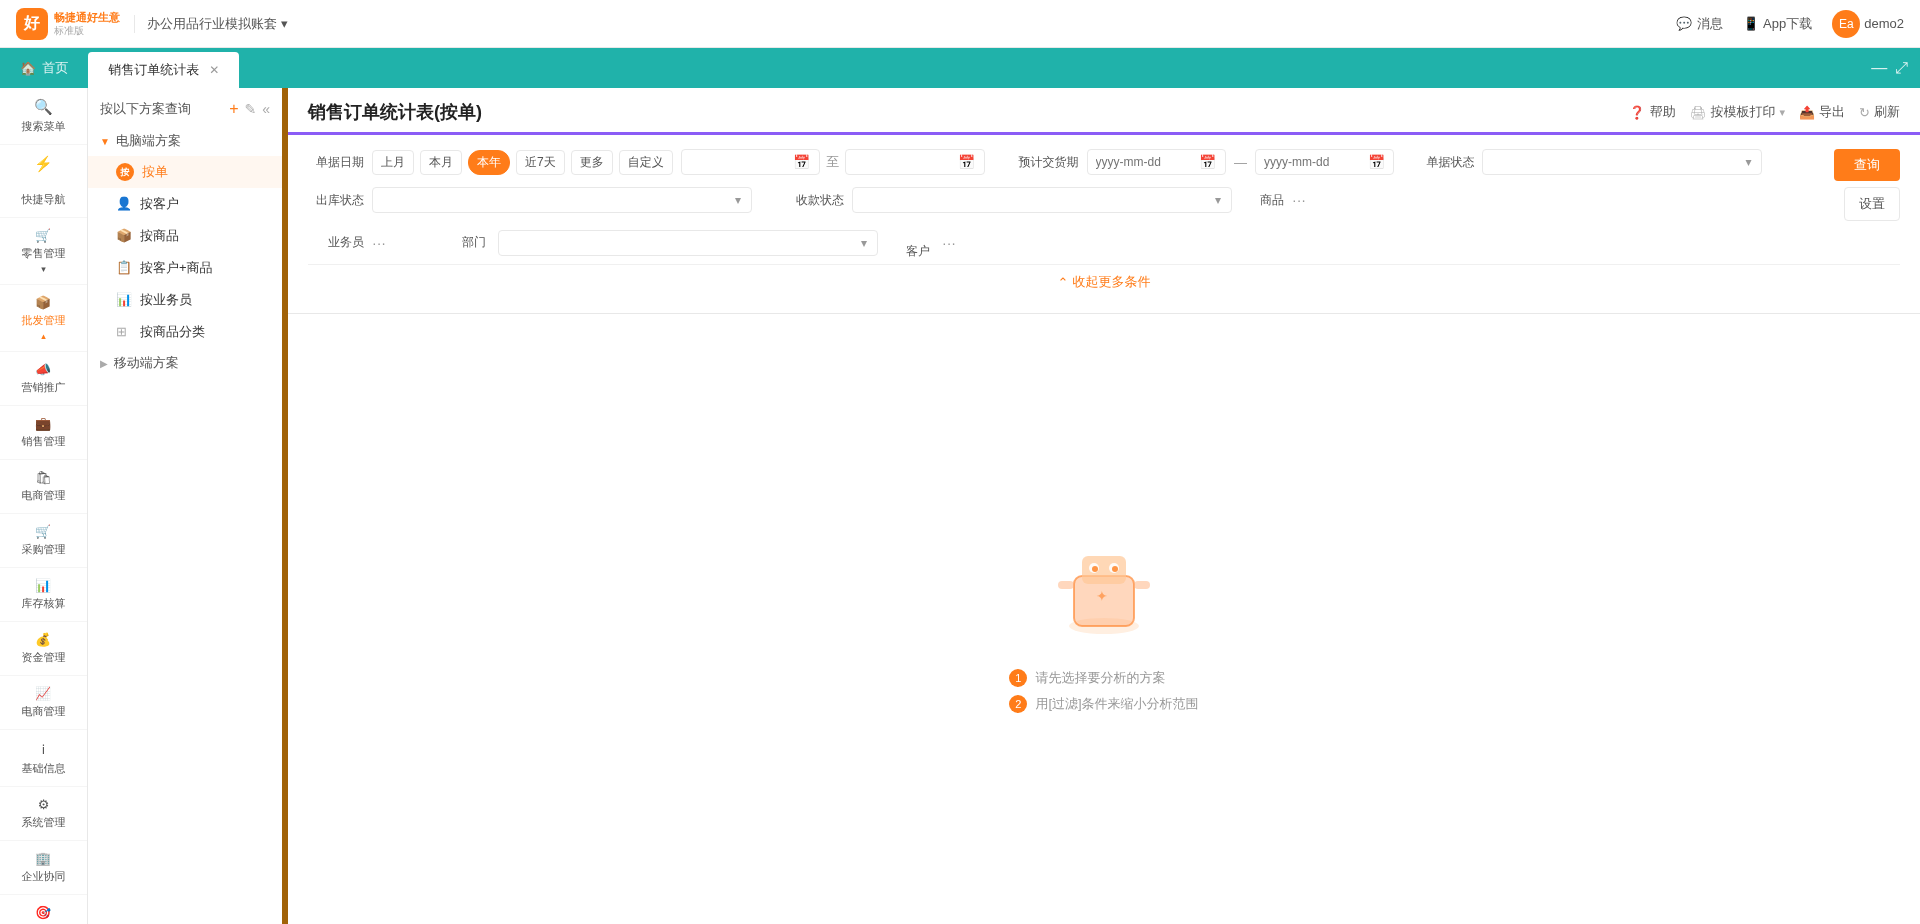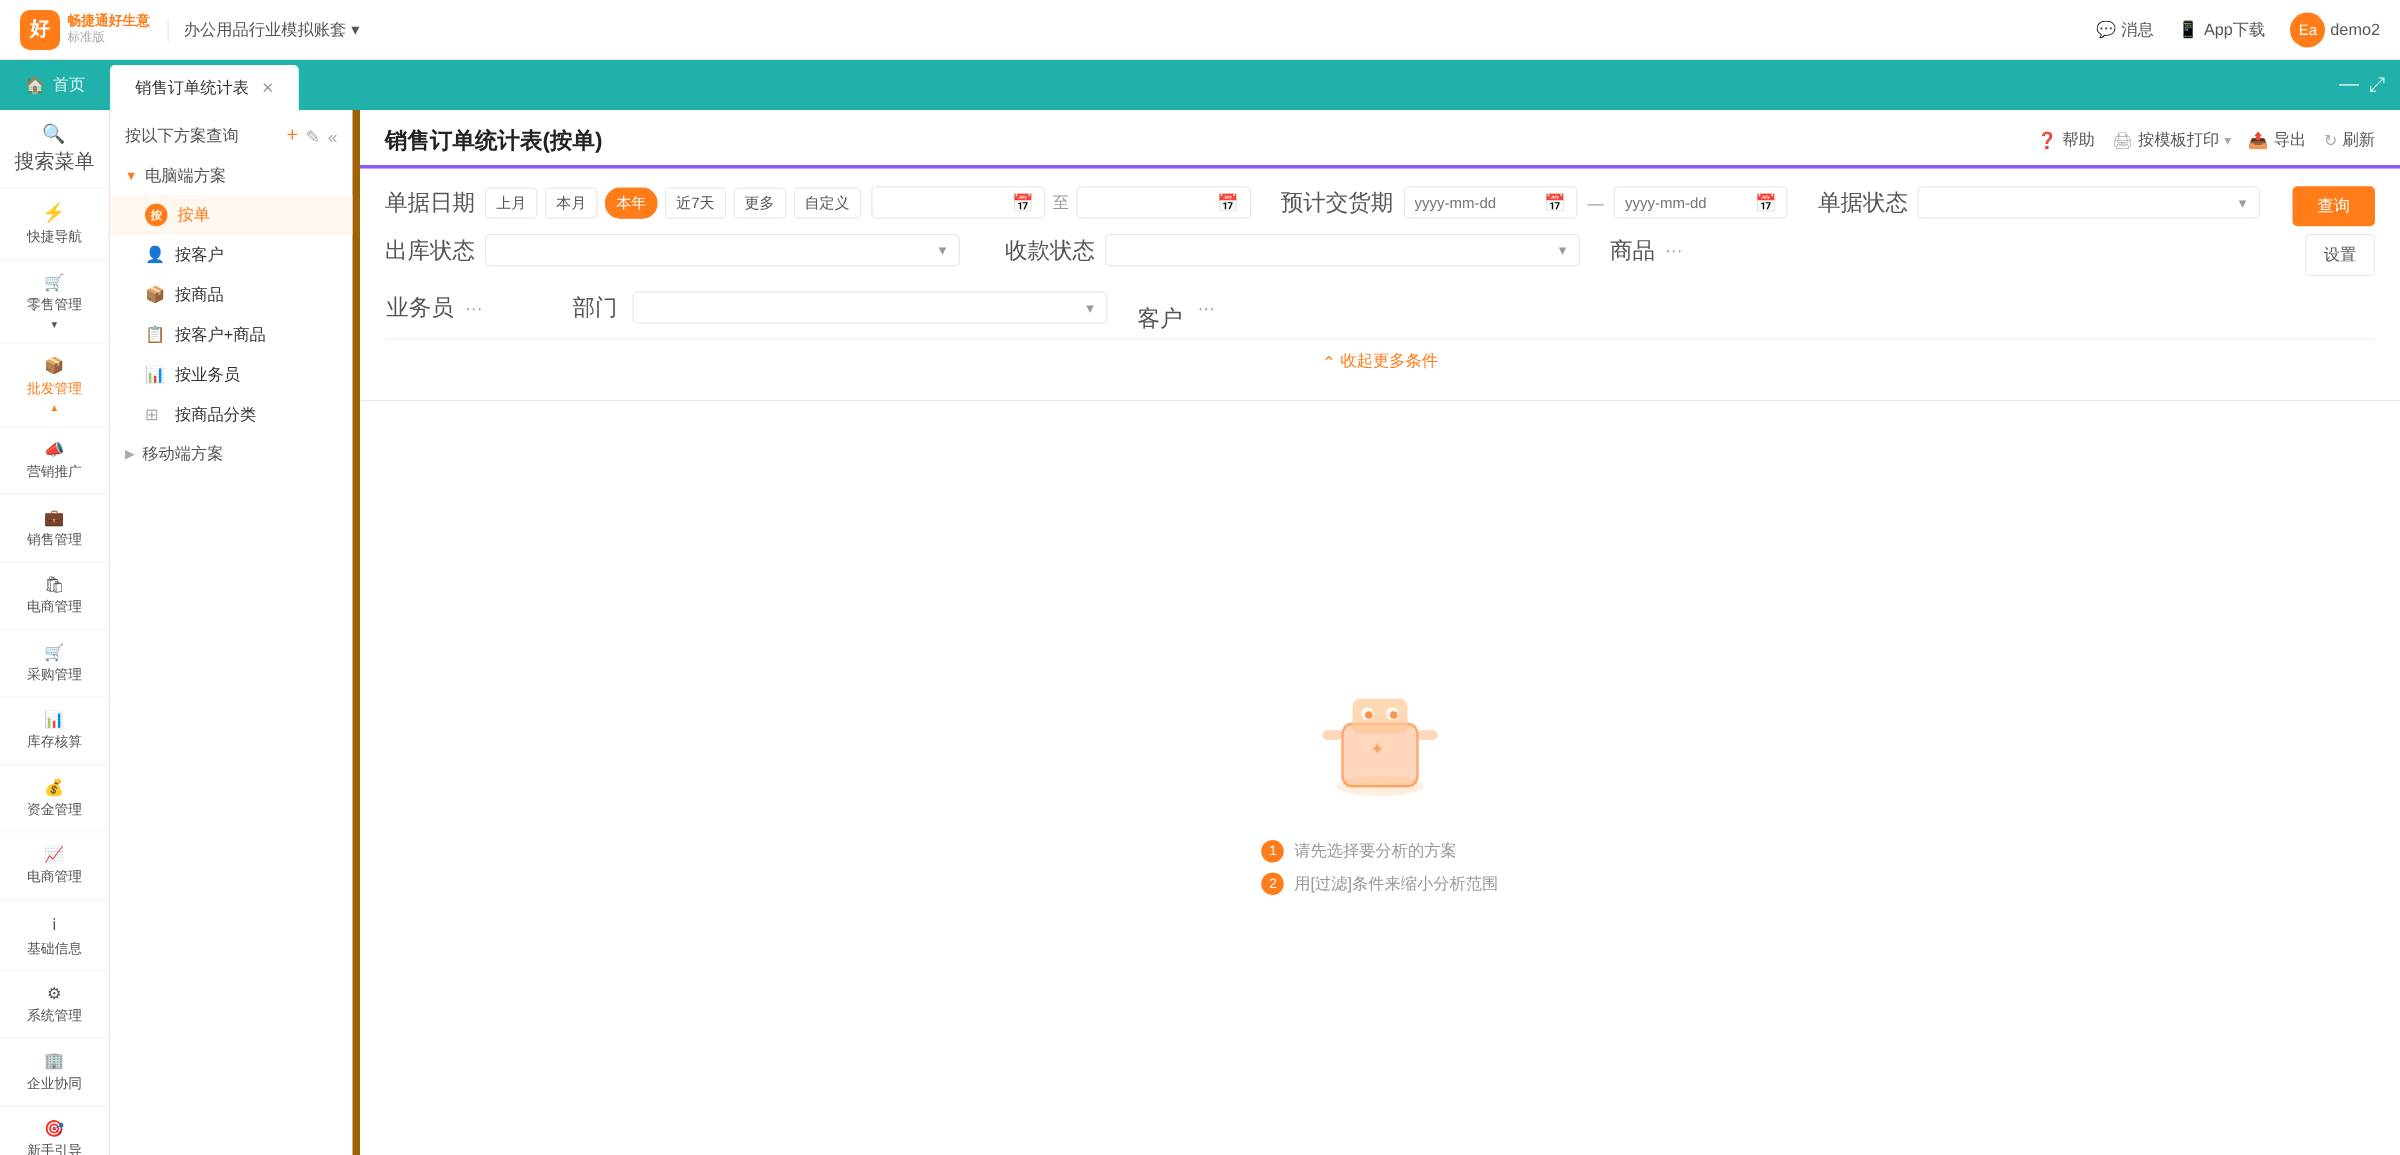--- a/index.html
+++ b/index.html
@@ -50,21 +50,21 @@
 
     
     .report-area { flex: 1; display: flex; flex-direction: column; overflow: hidden; }
     .report-header { display: flex; align-items: center; justify-content: space-between; padding: 12px 20px 8px; background: #fff; border-bottom: 3px solid #8b5cf6; }
     .report-title { font-size: 18px; font-weight: bold; color: #222; }
     .report-header-actions { display: flex; align-items: center; gap: 14px; color: #555; font-size: 13px; }
     .report-header-action { display: flex; align-items: center; gap: 4px; cursor: pointer; }
 
     
     .filter-area { background: #fff; padding: 14px 20px; border-bottom: 1px solid #e8e8e8; }
-    .filter-label { color: #555; font-size: 18px; white-space: nowrap; min-width: 56px; text-align: center; }
+    .filter-label { color: #555; font-size: 12px; white-space: nowrap; min-width: 56px; text-align: right; }
     .filter-date-group { display: flex; align-items: center; gap: 6px; }
     .date-quick-btn { padding: 3px 8px; border: 1px solid #e8e8e8; border-radius: 4px; cursor: pointer; font-size: 12px; color: #555; background: #fff; }
     .date-quick-btn.active { background: #ff7c19; color: #fff; border-color: #ff7c19; border-radius: 12px; }
     .date-input-group { display: flex; align-items: center; gap: 6px; }
     .date-input { display: flex; align-items: center; gap: 4px; border: 1px solid #e8e8e8; border-radius: 4px; padding: 4px 8px; background: #fff; min-width: 130px; }
     .date-input input { border: none; outline: none; font-size: 12px; color: #bbb; width: 100px; }
     .date-input .cal-icon { color: #ff7c19; font-size: 14px; }
     .date-sep { color: #999; }
     .filter-select { display: flex; align-items: center; justify-content: space-between; border: 1px solid #e8e8e8; border-radius: 4px; padding: 5px 10px; background: #fff; min-width: 200px; cursor: pointer; font-size: 13px; color: #bbb; }
     .filter-select .arrow { color: #999; font-size: 12px; }
@@ -138,26 +138,26 @@
   </div>
 </div>
 
 <div class="main-layout">
 
   <div class="sidebar-full">
     <div class="sidebar-top-items">
 
       <div class="sidebar-item">
         <span style="font-size:15px;">🔍</span>
-        <span style="font-size:16px;">搜索菜单</span>
+        <span style="font-size:11px;">搜索菜单</span>
       </div>
 
       <div class="sidebar-item">
         <span style="font-size:15px;">⚡</span>
-        <span style="font-size:11px;">快捷导航</span>
+        <span style="font-size:11px;margin-top:16px;">快捷导航</span>
       </div>
 
       <div class="sidebar-item">
         <span style="font-size:13px;">🛒</span>
         <span style="font-size:11px;">零售管理</span>
         <span style="font-size:9px;">▾</span>
       </div>
 
       <div class="sidebar-item active" style="color:#ff7c19;">
         <span style="font-size:13px;">📦</span>

